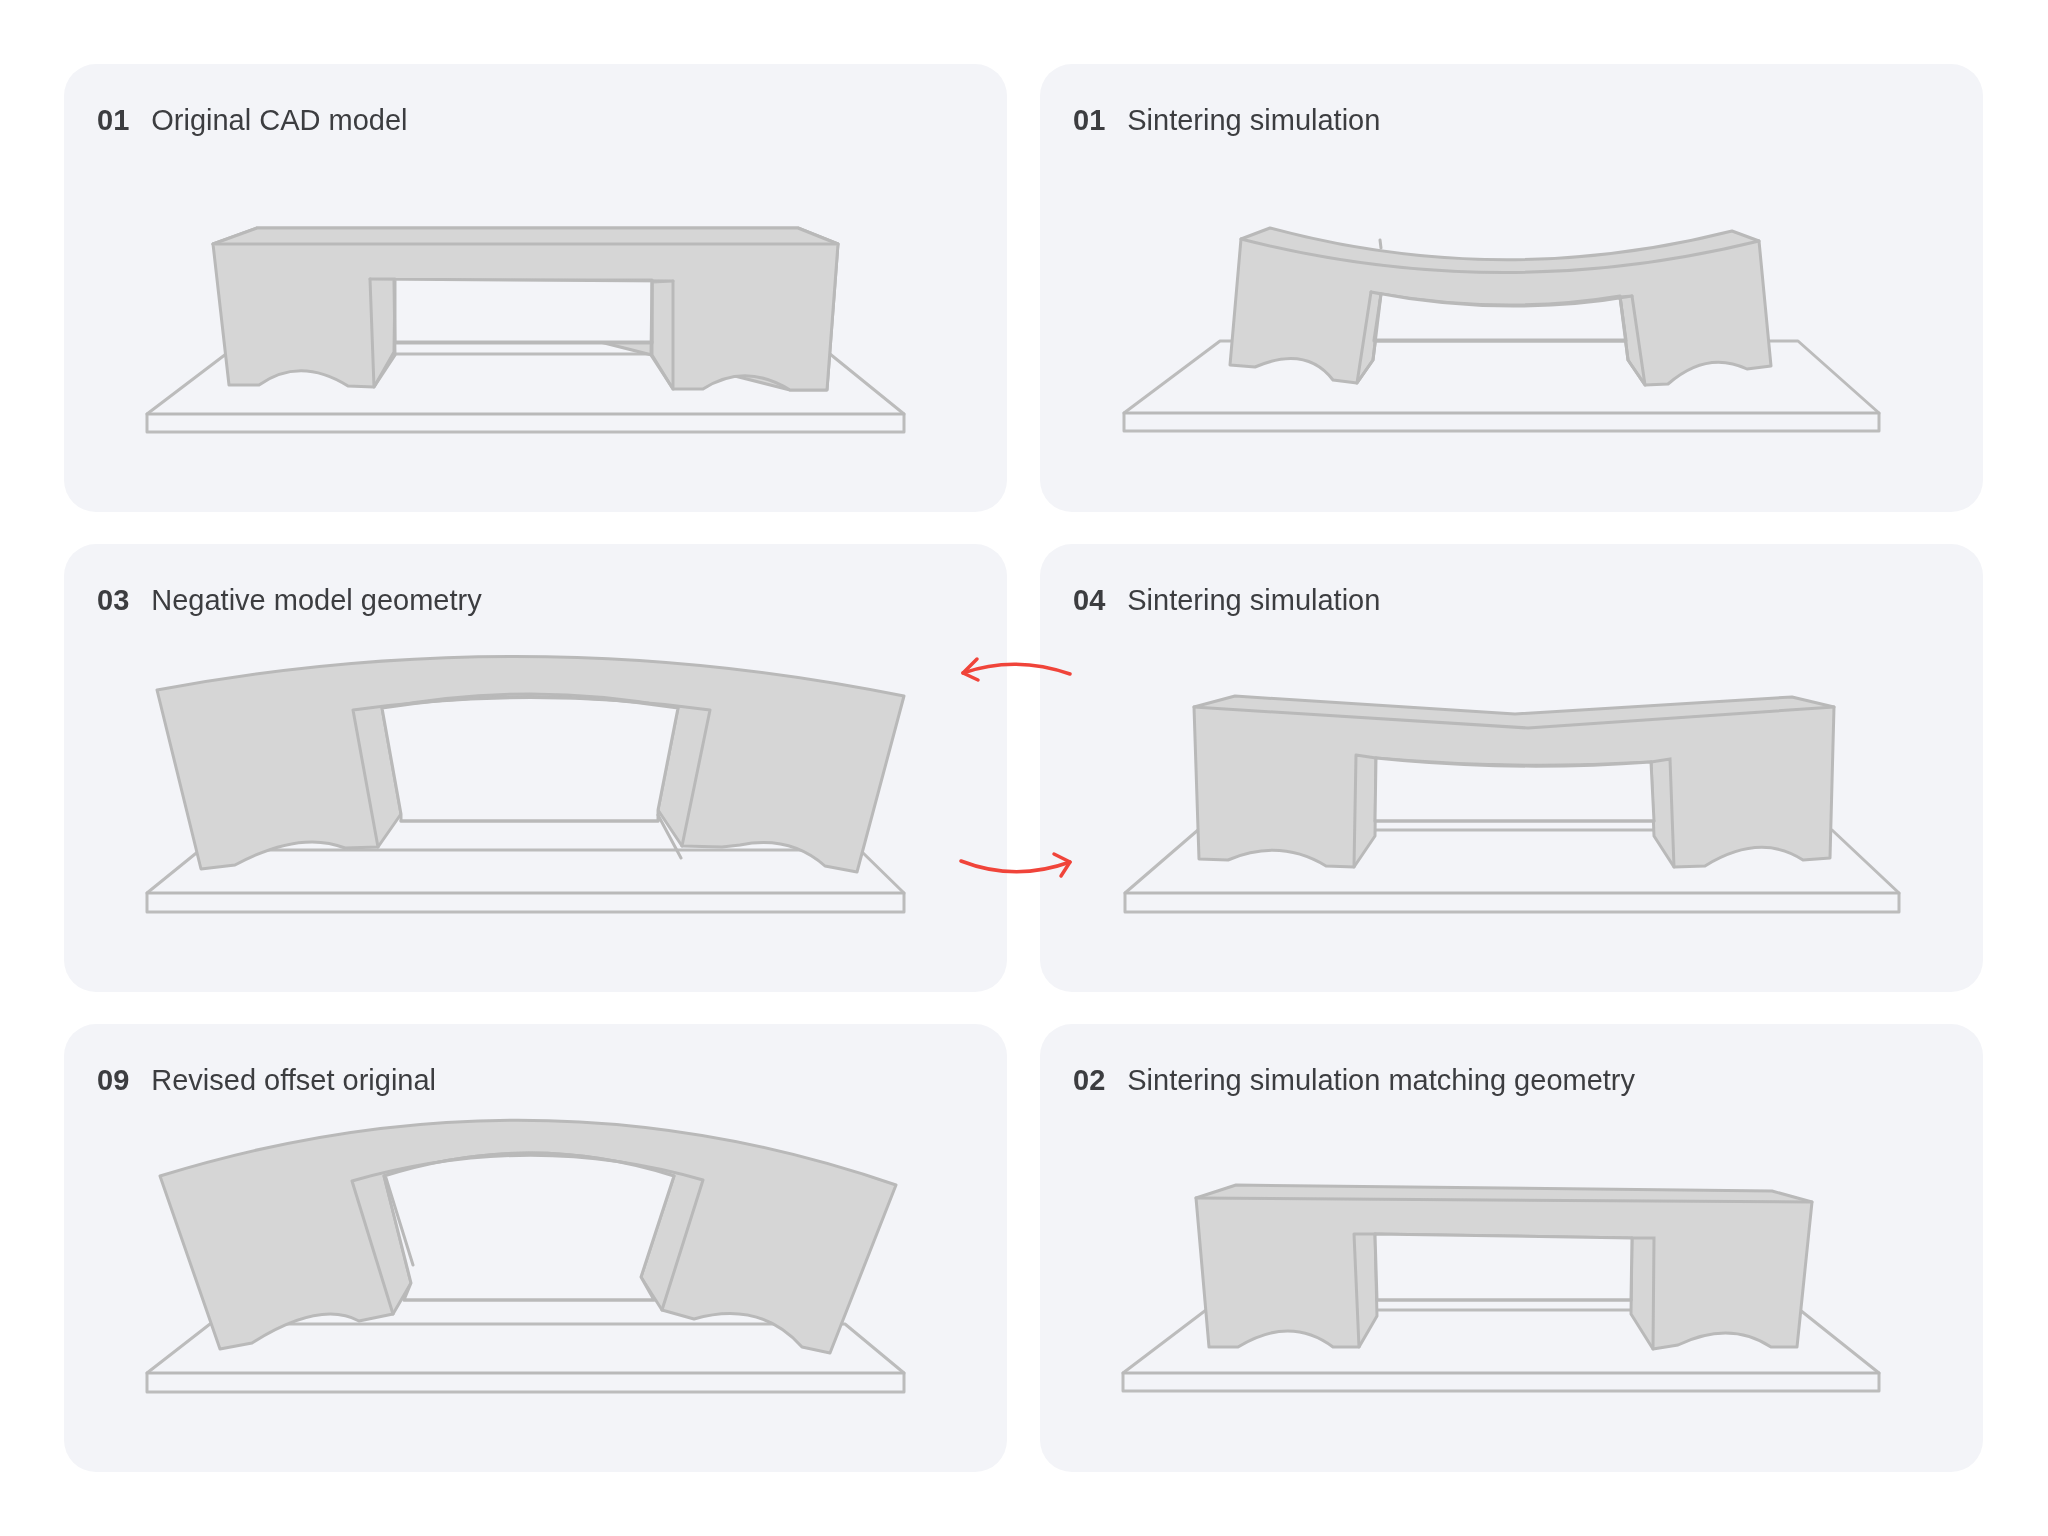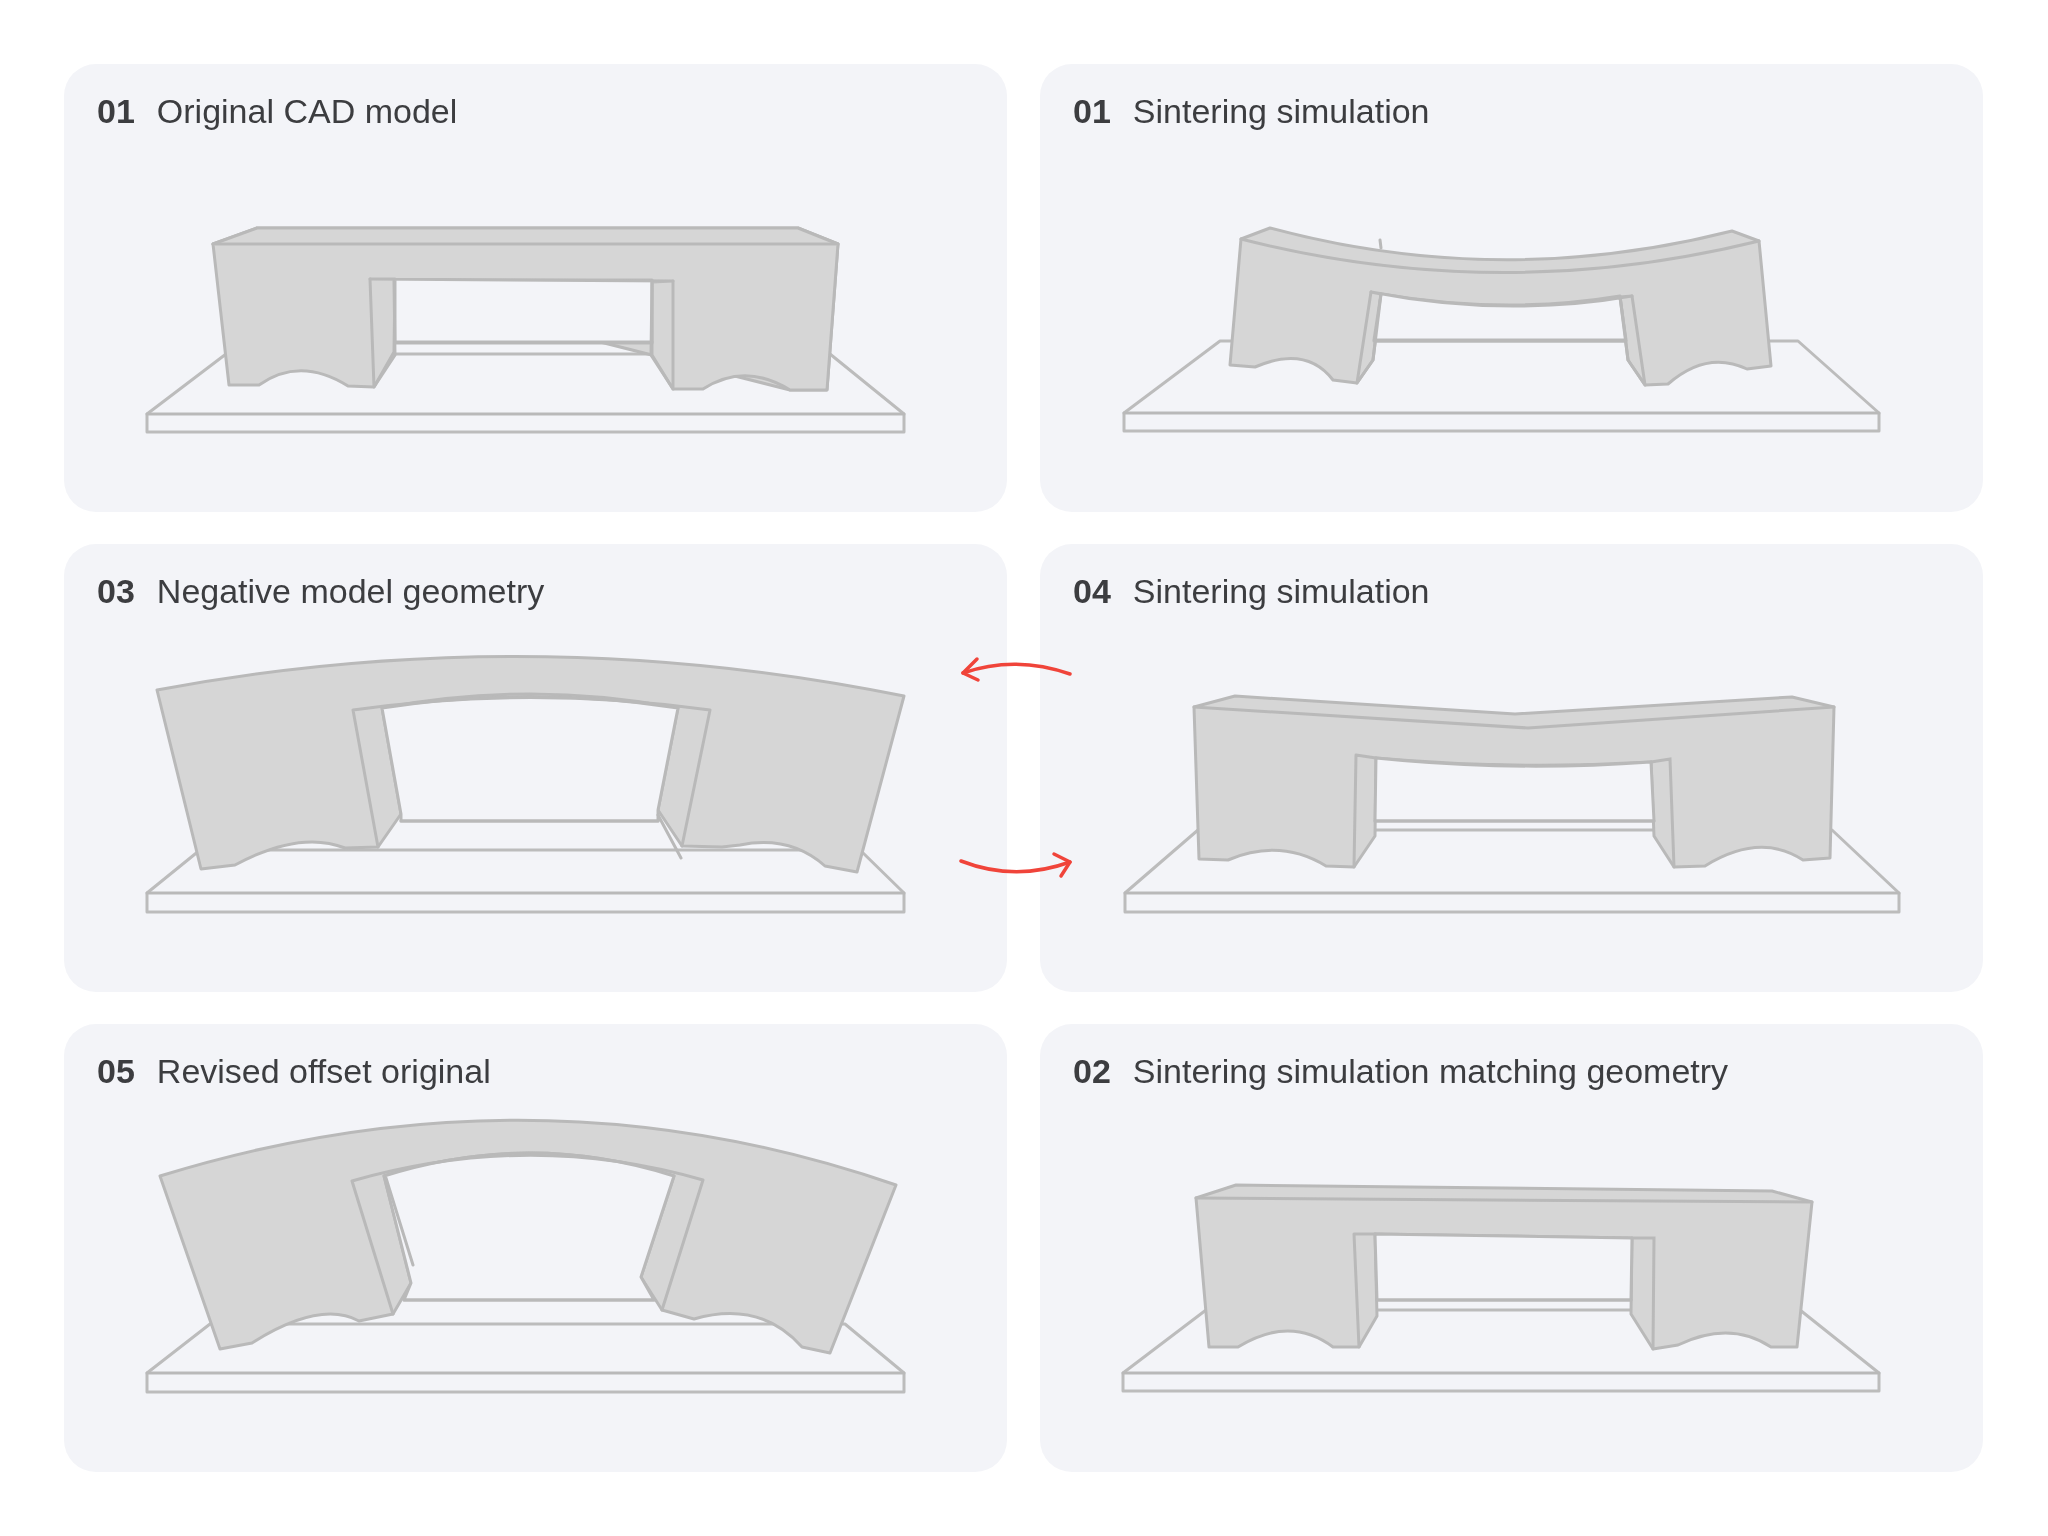--- a/index.html
+++ b/index.html
@@ -1,20 +1,20 @@
 <!DOCTYPE html>
 <html><head>
 <meta charset="utf-8">
 <style>
   html, body { margin:0; padding:0; background:#ffffff; }
   body { width:2048px; height:1536px; position:relative; overflow:hidden;
          font-family:"Liberation Sans", "DejaVu Sans", sans-serif; }
   .card { position:absolute; width:943px; height:448px; background:#f3f4f8;
           border-radius:32px; }
-  .title { position:absolute; left:33px; top:28px; font-size:34px; color:#3c3d40;
+  .title { position:absolute; left:33px; top:40px; font-size:29px; color:#3c3d40;
            white-space:nowrap; }
   .num { font-weight:bold; margin-right:22px; }
   svg.art { position:absolute; left:0; top:0; width:2048px; height:1536px; pointer-events:none; }
   .plate { fill:#f3f4f8; stroke:#bcbcbc; stroke-width:3; stroke-linejoin:round; }
   .body { fill:#d6d6d6; stroke:#b9b9b9; stroke-width:3; stroke-linejoin:round; }
   .hole { fill:#f3f4f8; stroke:#b9b9b9; stroke-width:3; stroke-linejoin:round; }
   .line { fill:none; stroke:#b9b9b9; stroke-width:3; stroke-linecap:round; }
   .arrow { fill:none; stroke:#f0443a; stroke-width:3.5; stroke-linecap:round; stroke-linejoin:round; }
 </style>
 </head>
@@ -26,21 +26,21 @@
 <div class="card" style="left:1040px;top:64px;">
   <div class="title"><span class="num">01</span><span>Sintering simulation</span></div>
 </div>
 <div class="card" style="left:64px;top:544px;">
   <div class="title"><span class="num">03</span><span>Negative model geometry</span></div>
 </div>
 <div class="card" style="left:1040px;top:544px;">
   <div class="title"><span class="num">04</span><span>Sintering simulation</span></div>
 </div>
 <div class="card" style="left:64px;top:1024px;">
-  <div class="title"><span class="num">05</span><span>Revised offset original</span></div>
+  <div class="title"><span class="num">09</span><span>Revised offset original</span></div>
 </div>
 <div class="card" style="left:1040px;top:1024px;">
   <div class="title"><span class="num">02</span><span>Sintering simulation matching geometry</span></div>
 </div>
 
 <svg class="art" viewBox="0 0 2048 1536" xmlns="http://www.w3.org/2000/svg">
 
   <g>
     <polygon class="plate" points="147,414 226,354 830,354 904,414 904,432 147,432 147,414"></polygon>
     <line class="line" x1="147" y1="414" x2="904" y2="414"></line>

